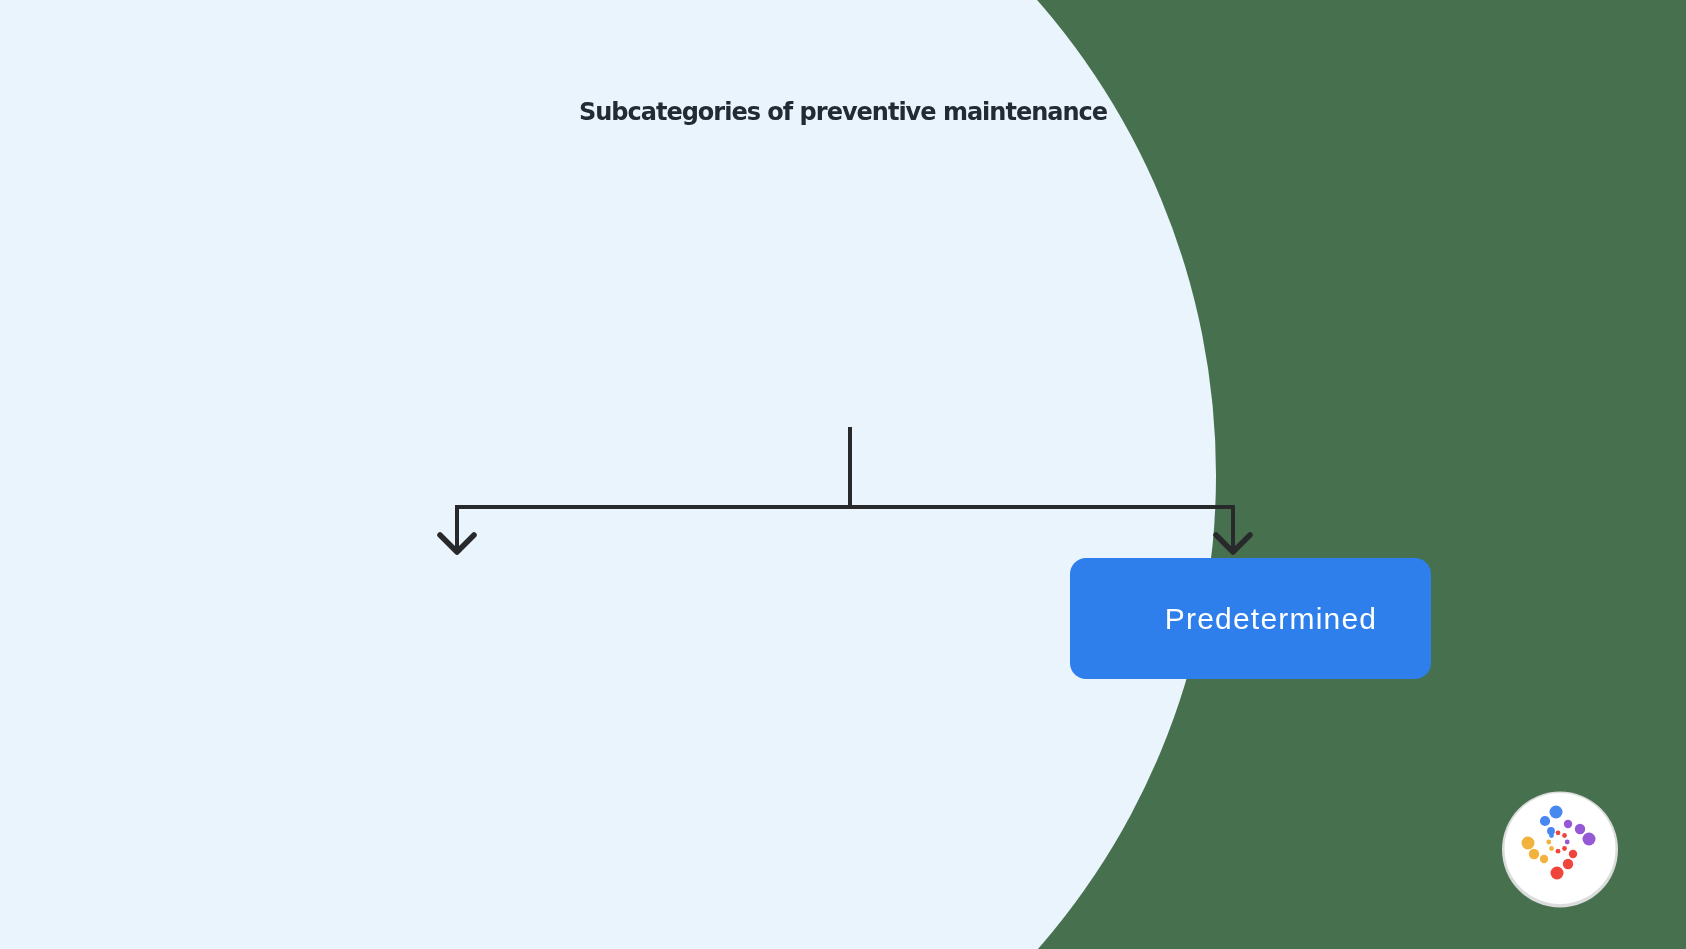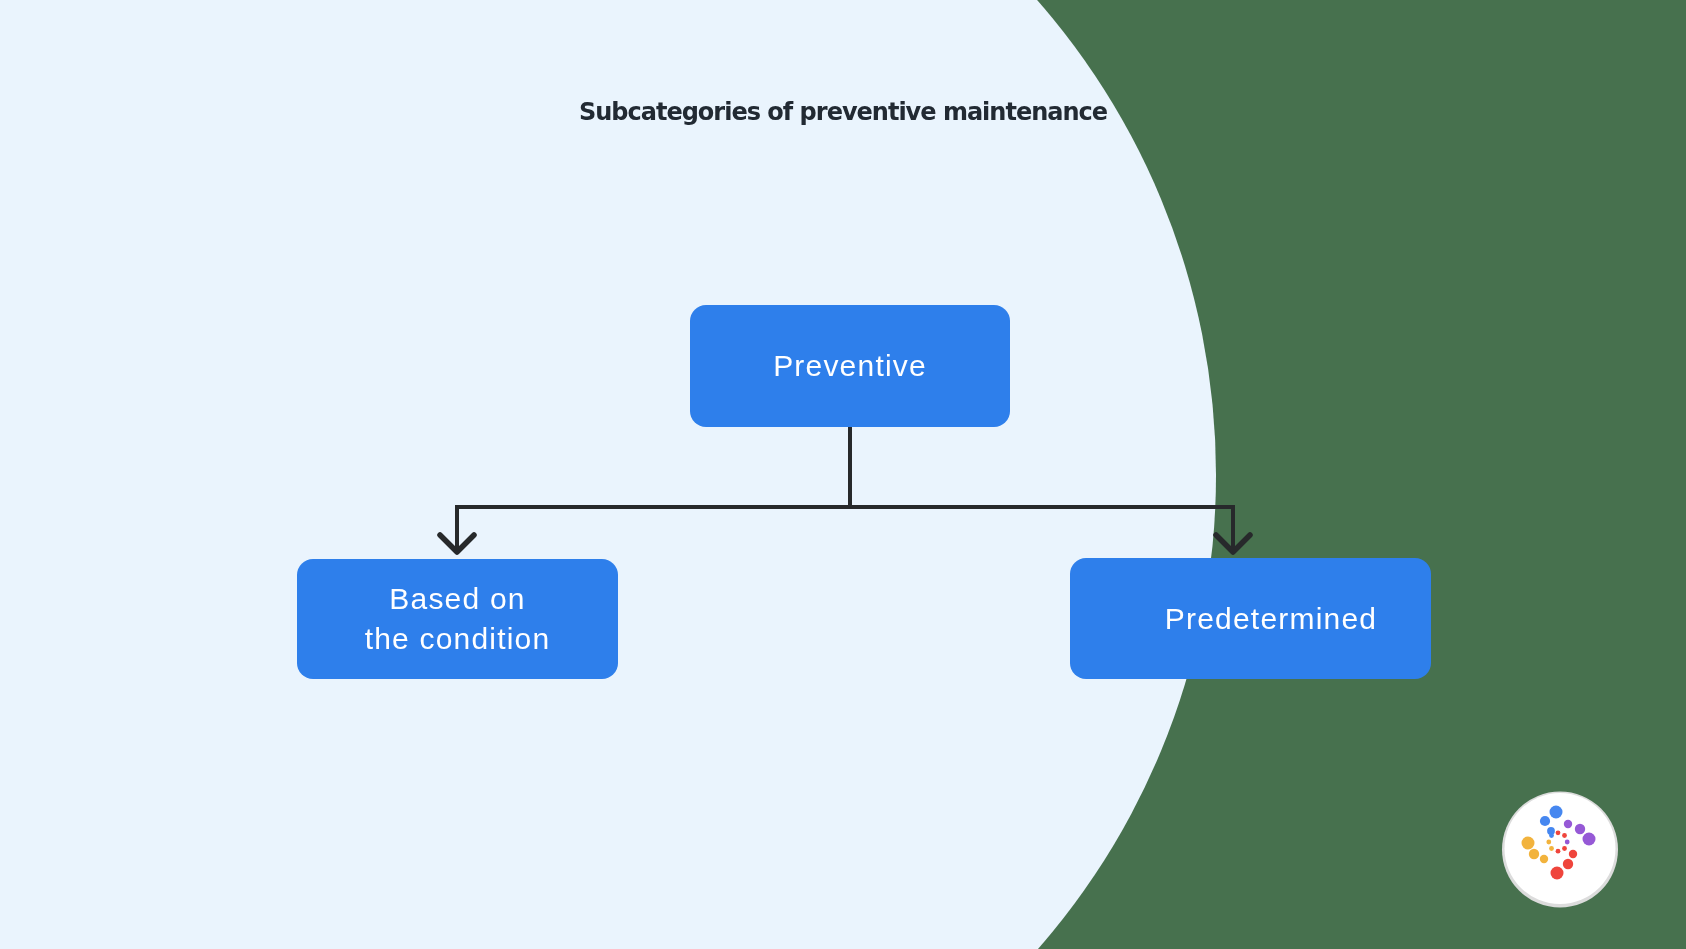--- a/index.html
+++ b/index.html
@@ -96,28 +96,21 @@
 
   <div class="diagram-title">Subcategories of preventive maintenance</div>
 
   <svg class="connector-svg" viewBox="0 0 1686 949">
     <path class="line" d="M850 427 L850 509"></path>
     <path class="line" d="M457 551 L457 507 L1233 507 L1233 551"></path>
     <path class="chevron" d="M440 535 L457 552 L474 535"></path>
     <path class="chevron" d="M1216 535 L1233 552 L1250 535"></path>
   </svg>
 
-  <div class="node node-root">
-    <span>Preventive</span>
-  </div>
 
-  <div class="node node-left">
-    <span>Based on
-the condition</span>
-  </div>
 
   <div class="node node-right">
     <span>Predetermined</span>
   </div>
 
   <svg class="brand-logo" viewBox="0 0 120 120">
     <circle class="logo-ring" cx="60" cy="60.5" r="58"></circle>
     <circle class="logo-face" cx="60" cy="59.5" r="55.5"></circle>
 
     <circle class="dot-blue" cx="56" cy="23" r="6.5"></circle>

